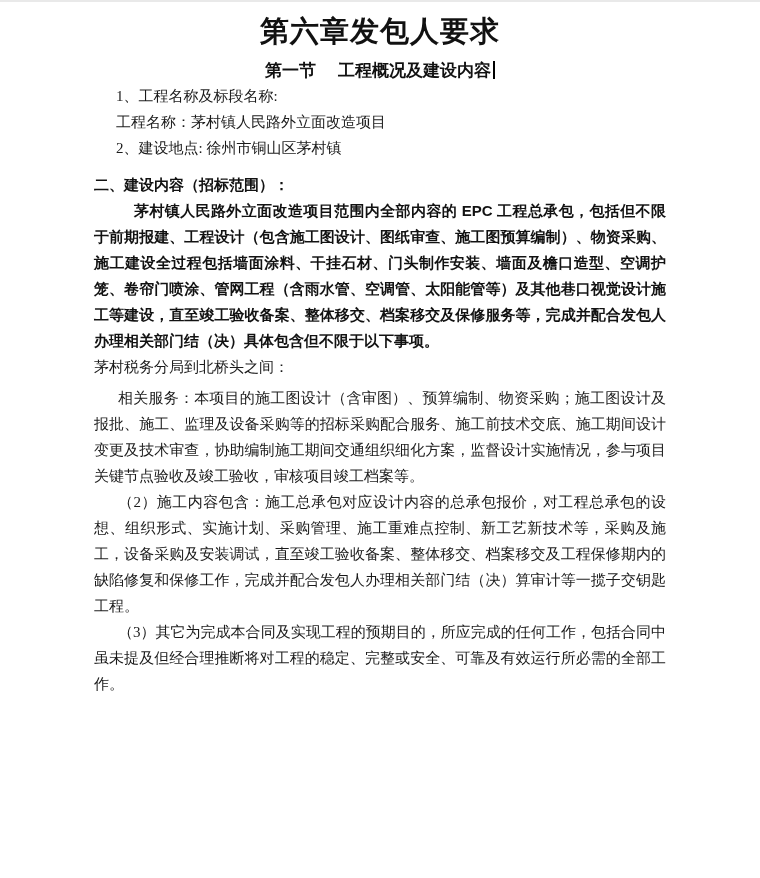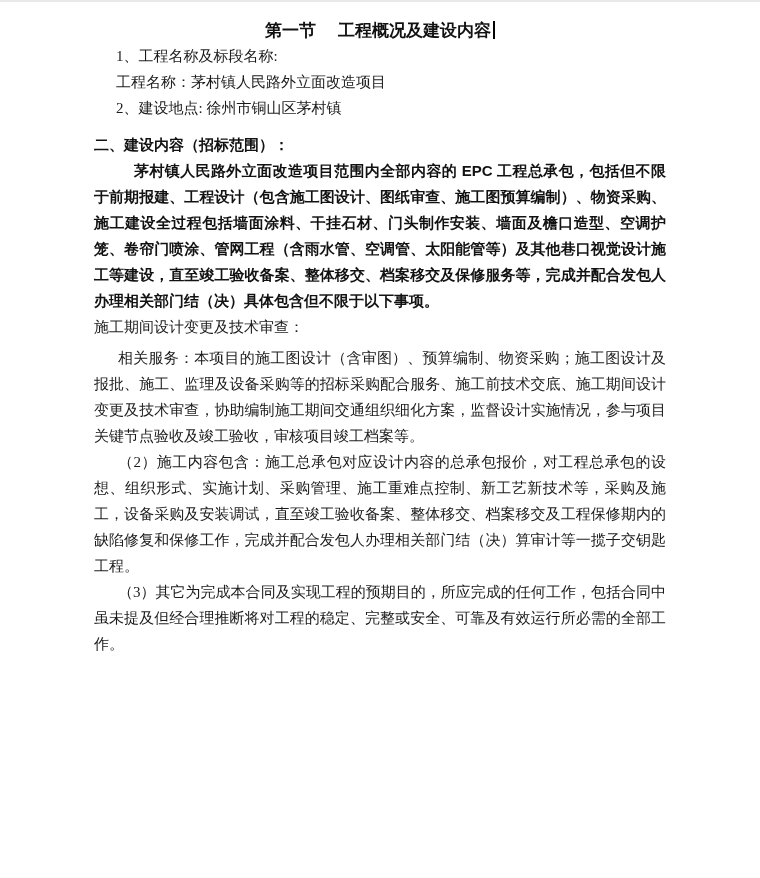--- a/index.html
+++ b/index.html
@@ -65,40 +65,41 @@
   .li-num { text-indent: 22px; }      
   .ind-2  { text-indent: 40px; }      
   .ind-15 { text-indent: 24px; }      
   .gap-s  { margin-top: 5px !important; }
 </style>
 </head>
 <body>
 
 <div class="page">
 
+  <h1 class="chapter-title">第六章发包人要求</h1>
 
   <h2 class="section-title">
     <span class="sec-num">第一节</span><span>工程概况及建设内容</span><span class="caret"></span>
   </h2>
 
   <div class="body-text">
 
 
     <p class="li-num">1、工程名称及标段名称:</p>
 
     <p class="li-num">工程名称：茅村镇人民路外立面改造项目</p>
 
     <p class="li-num">2、建设地点: 徐州市铜山区茅村镇</p>
 
 
     <p class="bold h-num">二、建设内容（招标范围）：</p>
 
     <p class="bold ind-2">茅村镇人民路外立面改造项目范围内全部内容的 EPC 工程总承包，包括但不限于前期报建、工程设计（包含施工图设计、图纸审查、施工图预算编制）、物资采购、施工建设全过程包括墙面涂料、干挂石材、门头制作安装、墙面及檐口造型、空调护笼、卷帘门喷涂、管网工程（含雨水管、空调管、太阳能管等）及其他巷口视觉设计施工等建设，直至竣工验收备案、整体移交、档案移交及保修服务等，完成并配合发包人办理相关部门结（决）具体包含但不限于以下事项。</p>
 
-    <p>施工期间设计变更及技术审查：</p>
+    <p>茅村税务分局到北桥头之间：</p>
 
 
     <p class="ind-15 gap-s">相关服务：本项目的施工图设计（含审图）、预算编制、物资采购；施工图设计及报批、施工、监理及设备采购等的招标采购配合服务、施工前技术交底、施工期间设计变更及技术审查，协助编制施工期间交通组织细化方案，监督设计实施情况，参与项目关键节点验收及竣工验收，审核项目竣工档案等。</p>
 
     <p class="ind-15">（2）施工内容包含：施工总承包对应设计内容的总承包报价，对工程总承包的设想、组织形式、实施计划、采购管理、施工重难点控制、新工艺新技术等，采购及施工，设备采购及安装调试，直至竣工验收备案、整体移交、档案移交及工程保修期内的缺陷修复和保修工作，完成并配合发包人办理相关部门结（决）算审计等一揽子交钥匙工程。</p>
 
     <p class="ind-15">（3）其它为完成本合同及实现工程的预期目的，所应完成的任何工作，包括合同中虽未提及但经合理推断将对工程的稳定、完整或安全、可靠及有效运行所必需的全部工作。</p>
 
   </div>
 </div>

